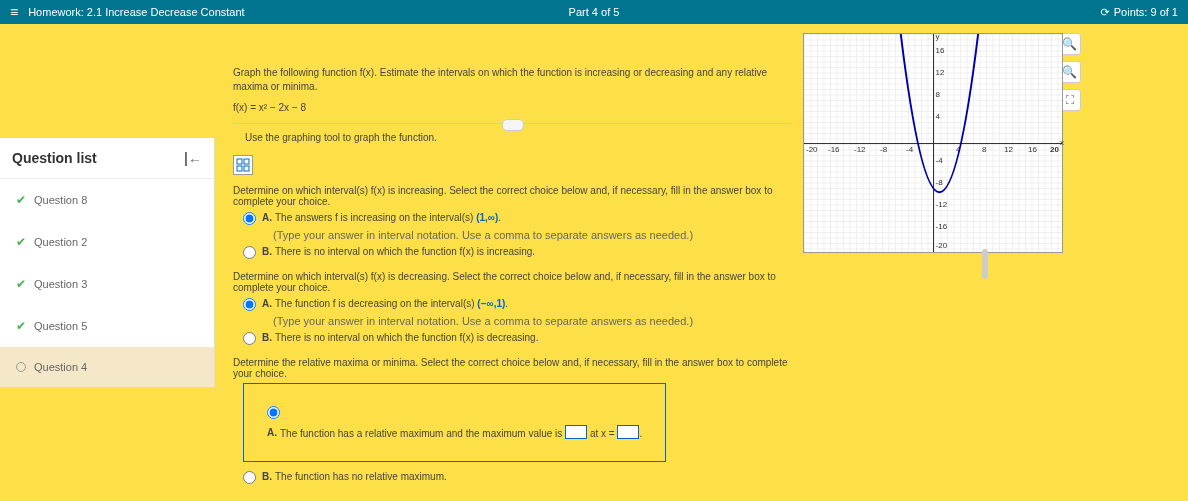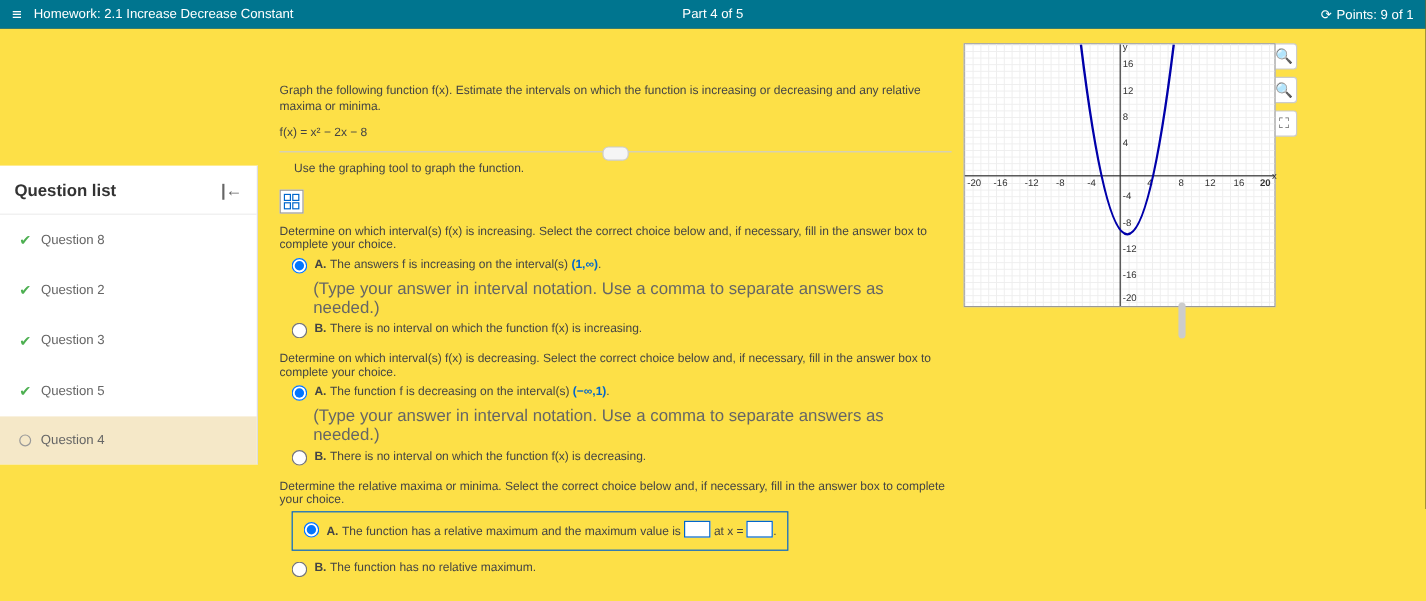--- a/index.html
+++ b/index.html
@@ -25,21 +25,21 @@
 .divider { border-top: 1px solid #ccc; margin: 8px 0; position: relative; }
 .divider::after { content: ""; position: absolute; left: 50%; top: -5px; width: 20px; height: 10px; background: #f5f5f5; border: 1px solid #ccc; border-radius: 5px; transform: translateX(-50%); }
 .instruction { margin: 8px 12px; }
 .tool-icon { width: 20px; height: 20px; border: 1px solid #999; display: inline-flex; align-items: center; justify-content: center; margin: 4px 0 10px 0; cursor: pointer; background: #fff; }
 .tool-icon svg { width: 14px; height: 14px; }
 .question-block { margin-bottom: 12px; }
 .choice { display: flex; align-items: flex-start; gap: 6px; margin: 4px 0 4px 10px; line-height: 1.4; }
 .choice input[type="radio"] { margin-top: 1px; }
 .choice-label { font-weight: bold; margin-right: 3px; }
 .answer-span { color: #0066cc; font-weight: bold; }
-.hint { color: #666; font-size: 14px; margin-left: 28px; }
+.hint { color: #666; font-size: 11px; margin-left: 40px; }
 .input-small { width: 22px; height: 14px; border: 1px solid #0066cc; }
 .boxed { border: 1px solid #0066cc; padding: 4px 6px; margin: 4px 0 4px 10px; display: inline-block; }
 .graph-panel { width: 280px; position: relative; }
 .graph-box { width: 260px; height: 220px; border: 1px solid #999; background: #fff; position: relative; margin-top: 4px; }
 .grid { position: absolute; inset: 0; background-image: linear-gradient(#eee 1px, transparent 1px), linear-gradient(90deg, #eee 1px, transparent 1px); background-size: 6.5px 5.5px; }
 .axis-x { position: absolute; top: 50%; left: 0; right: 0; height: 1px; background: #333; }
 .axis-y { position: absolute; left: 50%; top: 0; bottom: 0; width: 1px; background: #333; }
 .curve { position: absolute; inset: 0; }
 .axis-label { position: absolute; font-size: 8px; color: #333; }
 .side-tools { position: absolute; right: 2px; top: 4px; display: flex; flex-direction: column; gap: 6px; }
@@ -124,21 +124,21 @@
           <div class="hint">(Type your answer in interval notation. Use a comma to separate answers as needed.)</div>
           <div class="choice">
             <input type="radio" style="">
             <div><span class="choice-label">B.</span><span>There is no interval on which the function f(x) is decreasing.</span></div>
           </div>
         </div>
 
         <div class="question-block">
           <div>Determine the relative maxima or minima. Select the correct choice below and, if necessary, fill in the answer box to complete your choice.</div>
           <div class="boxed">
-            <div class="choice" style="margin:3px;">
+            <div class="choice" style="margin:17px;flex-direction:column;">
               <input type="radio" checked="" style="">
               <div><span class="choice-label">A.</span><span>The function has a relative maximum and the maximum value is </span><input class="input-small" style=""><span> at x = </span><input class="input-small" style=""><span>.</span></div>
             </div>
           </div>
           <div class="choice">
             <input type="radio" style="">
             <div><span class="choice-label">B.</span><span>The function has no relative maximum.</span></div>
           </div>
         </div>
       </div>

